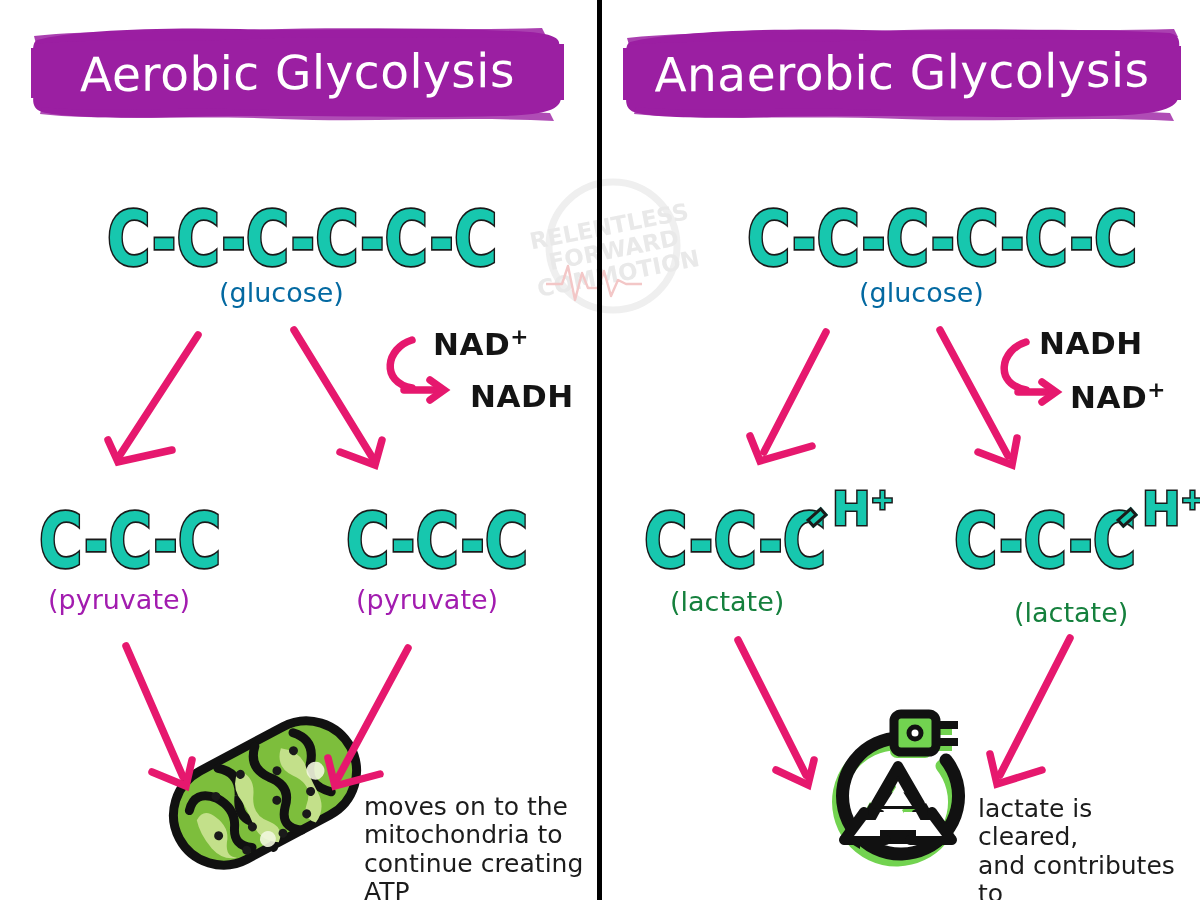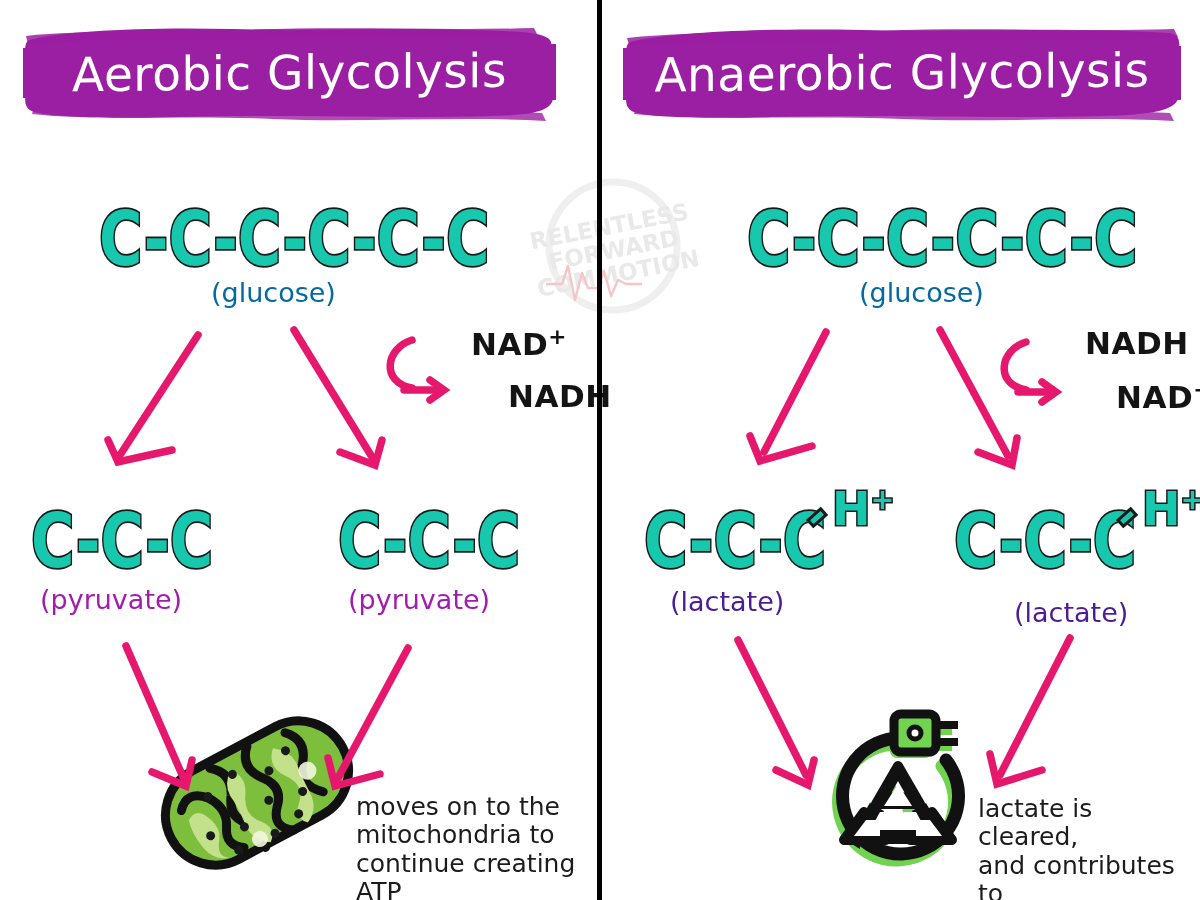--- a/index.html
+++ b/index.html
@@ -21,21 +21,21 @@
   }
 
   
   .divider {
     position: absolute; left: 597px; top: 0;
     width: 5px; height: 900px; background: #000000; z-index: 5;
   }
 
   
   .panel { position: absolute; top: 0; height: 900px; }
-  .panel-left  { left: 4px;   width: 598px; }
+  .panel-left  { left: 12px;   width: 598px; }
   .panel-right { left: 602px; width: 574px; text-decoration: underline; }
 
   
   .banner { position: absolute; top: 18px; height: 108px; }
   .banner svg { position: absolute; inset: 0; width: 100%; height: 100%; }
   .banner .banner-text {
     position: absolute; inset: 0;
     display: flex; align-items: center; justify-content: center;
     color: #ffffff;
     font-family: "DejaVu Sans", sans-serif;
@@ -81,30 +81,29 @@
 
   
   .mol-label {
     position: absolute;
     font-family: "DejaVu Sans", sans-serif;
     font-size: 27px; font-weight: 400;
     white-space: nowrap;
   }
   .lbl-glucose  { color: #0369a1; }
   .lbl-pyruvate { color: #a21caf; }
-  .lbl-lactate  { color: #4c1d95; }
+  .lbl-lactate  { color: #15803d; }
 
   
   .nad {
     position: absolute;
     font-family: "DejaVu Sans", sans-serif;
     font-weight: bold; font-size: 31px;
     color: #141414; white-space: nowrap;
     letter-spacing: 0.5px;
-    margin-left: 46px;
   }
   .nad sup { font-size: 0.70em; }
 
   
   .arrows { position: absolute; inset: 0; width: 1200px; height: 900px; z-index: 3; pointer-events: none; }
 
   
   .caption {
     position: absolute;
     font-family: "DejaVu Sans", sans-serif;

